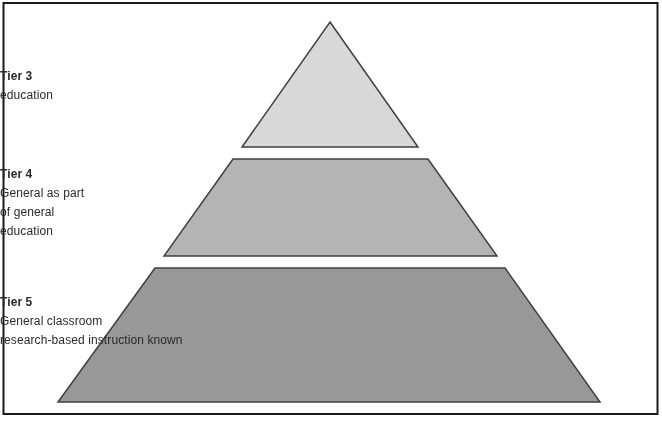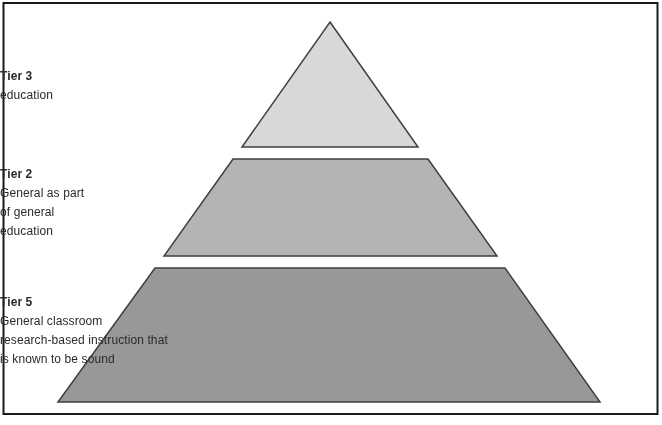--- a/index.html
+++ b/index.html
@@ -54,26 +54,25 @@
     <polygon class="shape" points="233,159 428,159 497,256 164,256" fill="#b4b4b4" stroke="#3f3f3f"></polygon>
     <polygon class="shape" points="155,268 505,268 600,402 58,402" fill="#989898" stroke="#3f3f3f"></polygon>
   </svg>
 
   <div class="label" style="top:67px">
     <div class="tier-title">Tier 3</div>
     <div>education</div>
   </div>
 
   <div class="label" style="top:165px">
-    <div class="tier-title">Tier 2</div>
+    <div class="tier-title">Tier 4</div>
     <div>General as part</div>
     <div>of general</div>
     <div>education</div>
   </div>
 
   <div class="label" style="top:293px">
     <div class="tier-title">Tier 5</div>
     <div>General classroom</div>
-    <div>research-based instruction that</div>
-    <div>is known to be sound</div>
+    <div>research-based instruction known</div>
   </div>
 
 </div>
 
 </body></html>

